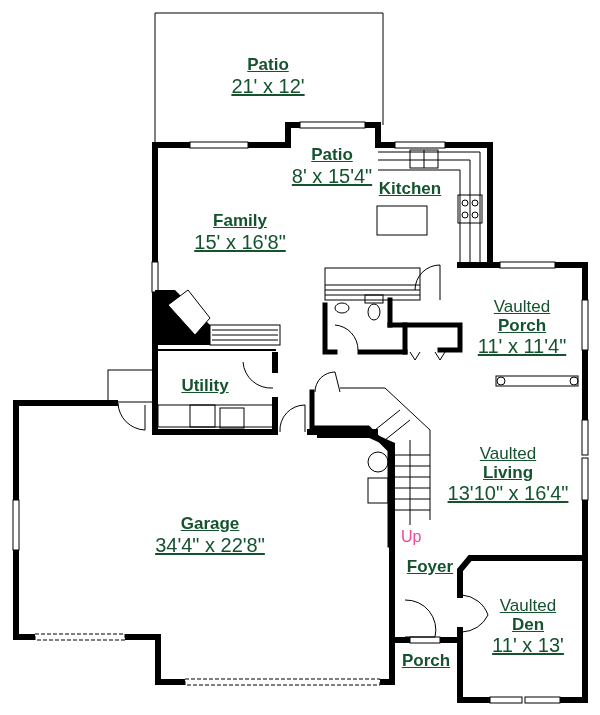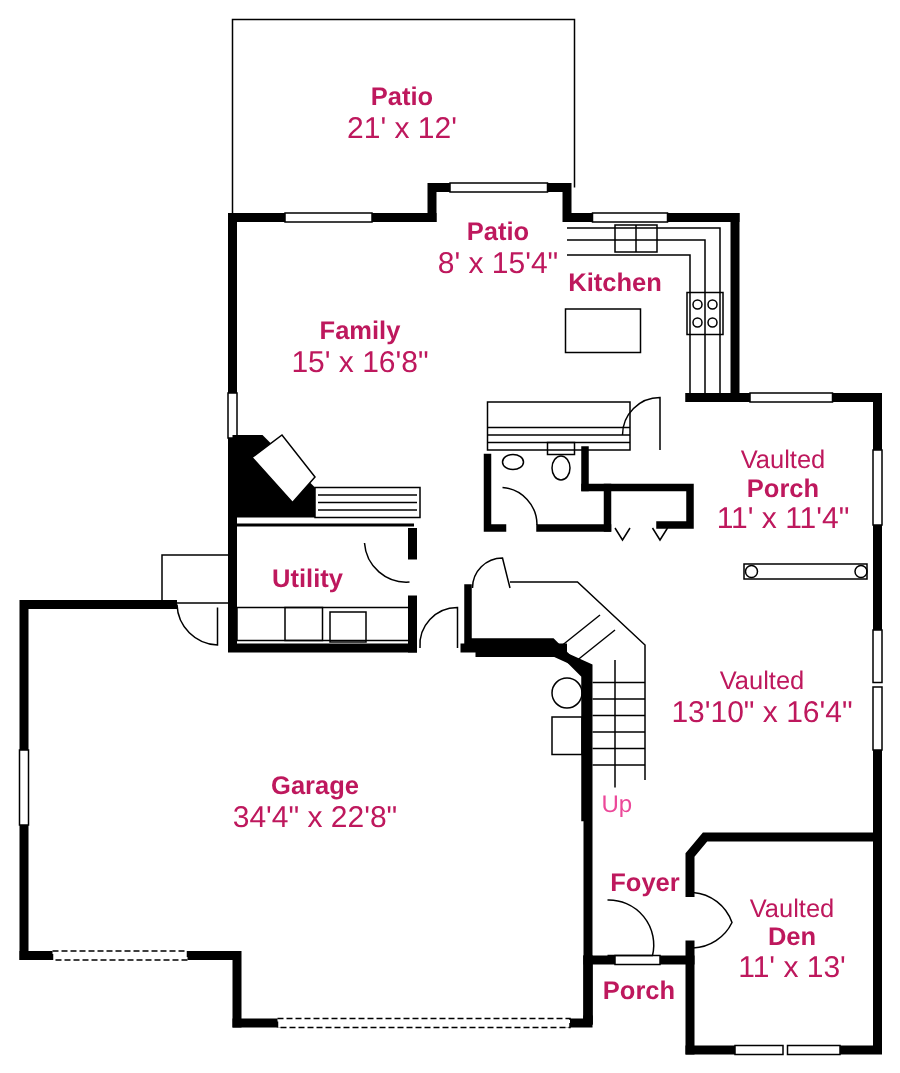--- a/index.html
+++ b/index.html
@@ -1,21 +1,21 @@
 <!DOCTYPE html>
 <html><head>
   <meta charset="utf-8">
   <style>
     html, body { margin: 0; padding: 0; background: #ffffff; }
     body { width: 600px; height: 715px; overflow: hidden; position: relative; font-family: "Liberation Sans", sans-serif; }
     svg.plan { position: absolute; left: 0; top: 0; }
     .wall { stroke: #000; stroke-width: 6; fill: none; stroke-linecap: square; }
     .thin { stroke: #000; stroke-width: 1; fill: none; }
     .win { stroke: #000; stroke-width: 1; fill: #fff; }
-    .label { position: absolute; text-align: center; color: #be185d; line-height: 1.1; white-space: nowrap; transform: translateX(-50%); }
+    .label { position: absolute; text-align: center; color: #14532d; line-height: 1.1; white-space: nowrap; transform: translateX(-50%); text-decoration: underline; }
     .label .pre { font-size: 17px; display: block; }
     .label .name { font-size: 17px; font-weight: bold; display: block; }
     .label .dim { font-size: 20px; display: block; }
     .up-label { position: absolute; font-size: 16px; color: #ec4899; }
   </style>
 </head>
 <body>
 
 <svg class="plan" width="600" height="715" viewBox="0 0 600 715" xmlns="http://www.w3.org/2000/svg">
 
@@ -194,29 +194,30 @@
   <span class="name">Porch</span>
   <span class="dim">11' x 11'4"</span>
 </div>
 
 <div class="label" style="left:205px; top:377px;">
   <span class="name">Utility</span>
 </div>
 
 <div class="label" style="left:508px; top:445px;">
   <span class="pre">Vaulted</span>
+  <span class="name">Living</span>
   <span class="dim">13'10" x 16'4"</span>
 </div>
 
 <div class="label" style="left:210px; top:515px;">
   <span class="name">Garage</span>
   <span class="dim">34'4" x 22'8"</span>
 </div>
 
-<div class="label" style="left:430px; top:580px;">
+<div class="label" style="left:430px; top:558px;">
   <span class="name">Foyer</span>
 </div>
 
 <div class="label" style="left:528px; top:597px;">
   <span class="pre">Vaulted</span>
   <span class="name">Den</span>
   <span class="dim">11' x 13'</span>
 </div>
 
 <div class="label" style="left:426px; top:652px;">

